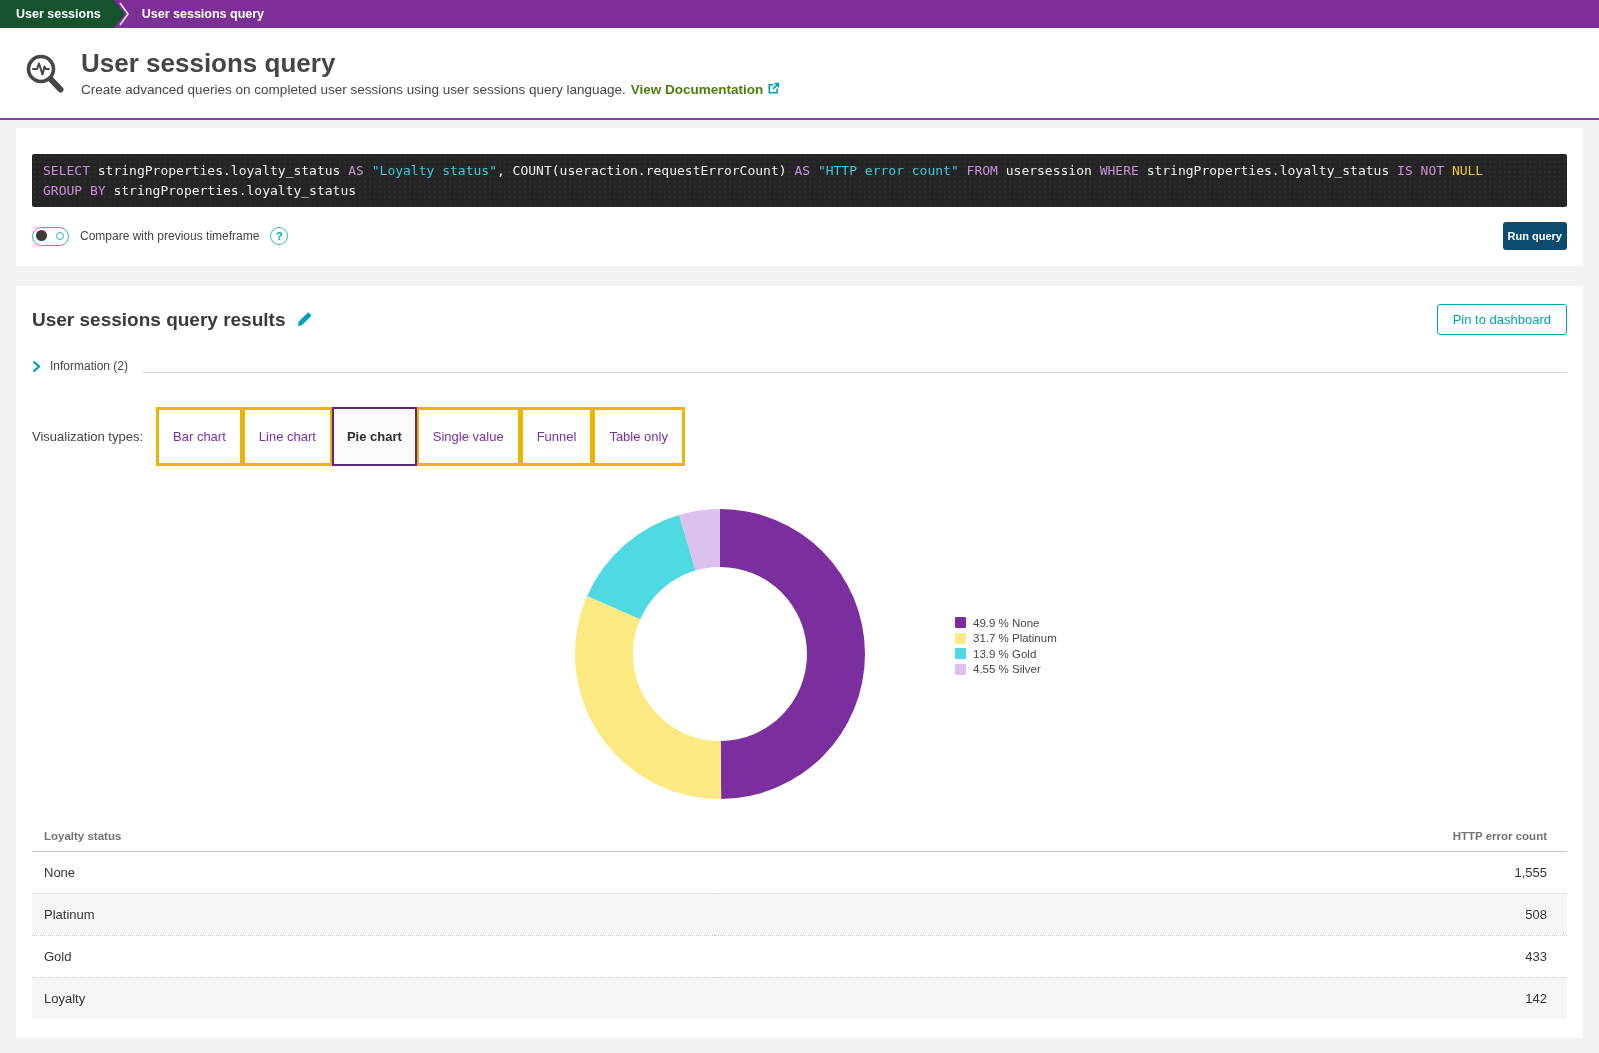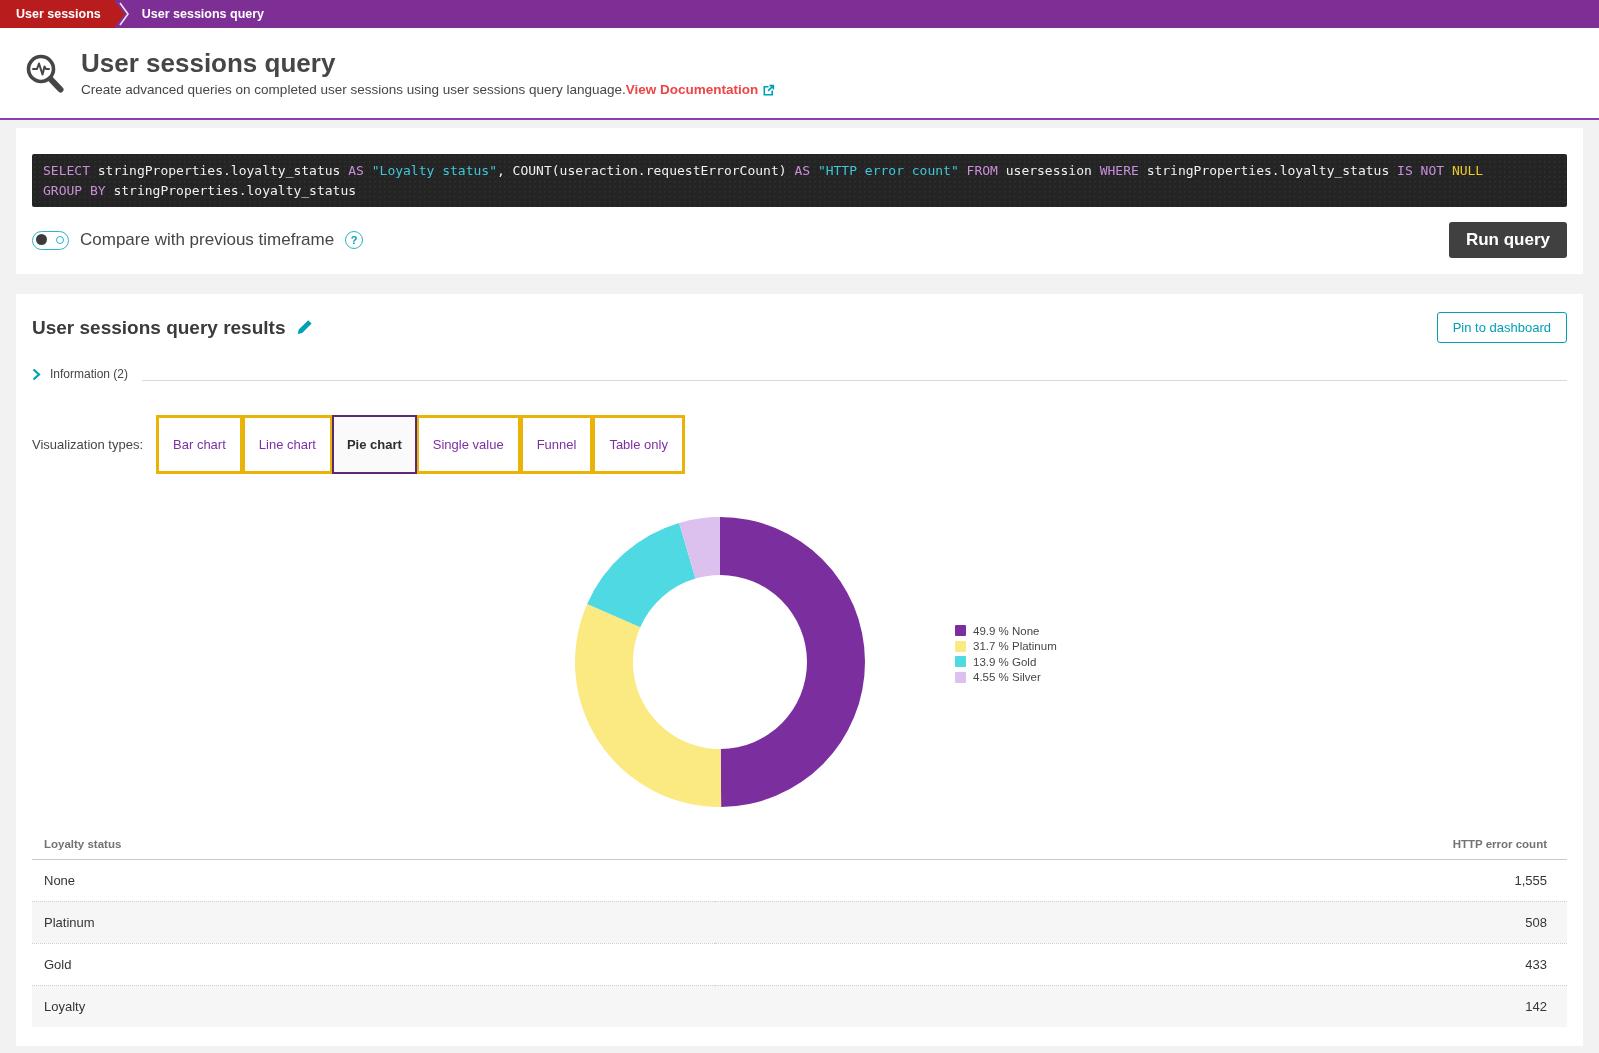--- a/index.html
+++ b/index.html
@@ -19,40 +19,40 @@
     color: #fff;
   }
   .crumb {
     display: flex;
     align-items: center;
     font-size: 12.5px;
     font-weight: bold;
     cursor: pointer;
   }
   .crumb-first {
-    background: #b91c1c;
+    background: #14532d;
     padding: 0 24px 0 16px;
     clip-path: polygon(0 0, calc(100% - 11px) 0, 100% 50%, calc(100% - 11px) 100%, 0 100%);
   }
   .crumb-sep { margin-left: -7px; display: flex; align-items: center; }
   .crumb-current { padding: 0 12px; }
 
   
   .page-header {
     background: #fff;
     height: 92px;
     border-bottom: 2px solid #8d3db8;
     display: flex;
     align-items: center;
     padding-left: 22px;
   }
   .header-icon { margin-right: 13px; margin-top: 8px; }
   .page-title { font-size: 26px; font-weight: bold; color: #454646; line-height: 1.15; }
   .page-subtitle { font-size: 13.5px; color: #454646; margin-top: 3px; display: flex; align-items: center; }
-  .doc-link { color: #ef4444; font-weight: bold; text-decoration: none; cursor: pointer; display: flex; align-items: flex-end; }
+  .doc-link { color: #4d7c0f; font-weight: bold; margin-left: 5px; text-decoration: none; cursor: pointer; display: flex; align-items: flex-start; }
   .doc-link svg { margin-left: 4px; }
 
   
   .card { background: #fff; margin: 0 16px; }
   .query-card { margin-top: 8px; padding: 26px 16px 16px; }
   .results-card { margin-top: 20px; padding: 18px 16px 16px; min-height: 752px; }
 
   
   .code-box {
     background: #242424;
@@ -77,35 +77,35 @@
     width: 37px; height: 19px;
     border: 1.5px solid #2cb5c2;
     border-radius: 10px;
     position: relative;
     cursor: pointer;
     background: #fff;
     flex: 0 0 auto;
   }
   .toggle .knob-on  { position: absolute; left: 3px;  top: 2.5px; width: 11px; height: 11px; border-radius: 50%; background: #3b3b3b; }
   .toggle .knob-off { position: absolute; right: 4px; top: 4px;   width: 8px;  height: 8px;  border-radius: 50%; border: 1.5px solid #2cb5c2; }
-  .toggle-label { font-size: 17px; margin-left: 11px; }
+  .toggle-label { font-size: 12px; margin-left: 11px; }
   .help-icon {
     width: 18px; height: 18px; margin-left: 11px;
     border: 1.5px solid #2cb5c2; border-radius: 50%;
     color: #00a1b2; font-size: 11px; font-weight: bold;
     display: flex; align-items: center; justify-content: center;
     cursor: pointer;
   }
   .spacer { flex: 1; }
   .btn-primary {
-    background: #404040; color: #fff;
+    background: #0c4a6e; color: #fff;
     border: none; border-radius: 3px;
     font-family: "Liberation Sans", sans-serif;
-    font-size: 17px; font-weight: bold;
-    padding: 8px 17px; cursor: pointer;
+    font-size: 11px; font-weight: bold;
+    padding: 8px 5px; cursor: pointer;
   }
   .btn-outline {
     background: #fff; color: #00a1b2;
     border: 1px solid #00a1b2; border-radius: 3px;
     font-family: "Liberation Sans", sans-serif;
     font-size: 13px;
     padding: 7px 15px; cursor: pointer;
   }
 
   

